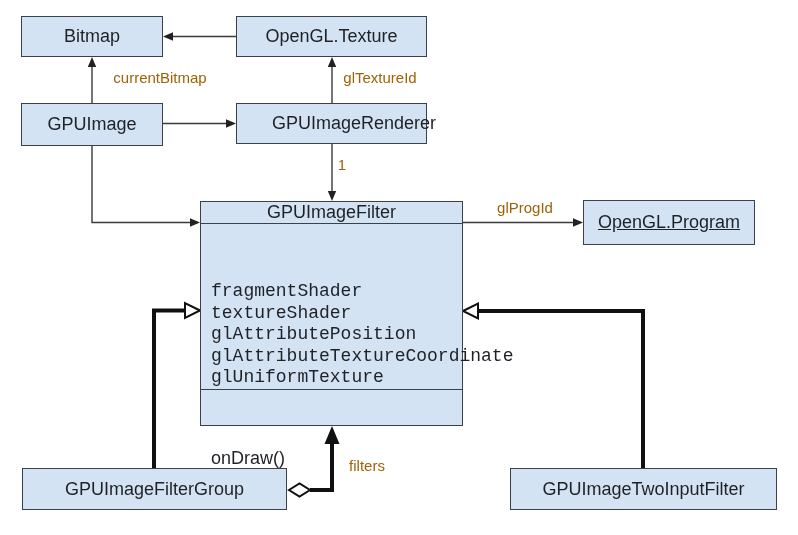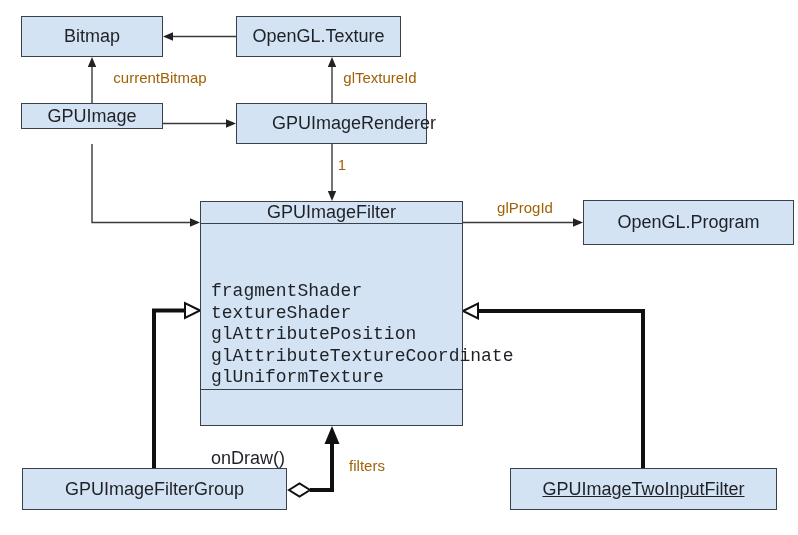--- a/index.html
+++ b/index.html
@@ -105,25 +105,25 @@
 
     <path d="M 310 490 L 332 490 L 332 442" stroke="#101010" stroke-width="4" fill="none"></path>
     <polygon points="289,490 299.5,483.5 310,490 299.5,496.5" fill="#ffffff" stroke="#101010" stroke-width="2"></polygon>
     <polygon points="332,426 324.5,444 339.5,444" fill="#101010" stroke="none"></polygon>
   </svg>
 
   <div class="node simple-node" style="left:21px; top:16px; width:142px; height:41px;">
     <span>Bitmap</span>
   </div>
 
-  <div class="node simple-node" style="left:236px; top:16px; width:165px; height:41px;justify-content:center;">
+  <div class="node simple-node" style="left:236px; top:16px; width:191px; height:41px;justify-content:center;">
     <span>OpenGL.Texture</span>
   </div>
 
-  <div class="node simple-node" style="left:21px; top:103px; width:142px; height:26px;">
+  <div class="node simple-node" style="left:21px; top:103px; width:142px; height:43px;">
     <span>GPUImage</span>
   </div>
 
   <div class="node simple-node" style="left:236px; top:103px; width:191px; height:41px;padding-left:45px;">
     <span>GPUImageRenderer</span>
   </div>
 
   <div class="node class-node" style="left:200px; top:201px; width:263px; height:225px;gap:48px;">
     <div class="title">
       <span>GPUImageFilter</span>
@@ -133,29 +133,29 @@
       <div>textureShader</div>
       <div>glAttributePosition</div>
       <div>glAttributeTextureCoordinate</div>
       <div>glUniformTexture</div>
     </div>
     <div class="methods">
       <div>onDraw()</div>
     </div>
   </div>
 
-  <div class="node simple-node" style="left:583px; top:200px; width:211px; height:45px;">
+  <div class="node simple-node" style="left:583px; top:200px; width:172px; height:45px;text-decoration:underline;">
     <span>OpenGL.Program</span>
   </div>
 
   <div class="node simple-node" style="left:22px; top:468px; width:265px; height:42px;">
     <span>GPUImageFilterGroup</span>
   </div>
 
-  <div class="node simple-node" style="left:510px; top:468px; width:267px; height:42px;text-decoration:underline;">
+  <div class="node simple-node" style="left:510px; top:468px; width:267px; height:42px;">
     <span>GPUImageTwoInputFilter</span>
   </div>
 
   <div class="edge-label" style="left:100px; top:69px; width:120px;">currentBitmap</div>
 
   <div class="edge-label" style="left:332px; top:69px; width:96px;">glTextureId</div>
 
   <div class="edge-label" style="left:334px; top:156px; width:16px;">1</div>
 
   <div class="edge-label" style="left:489px; top:199px; width:72px;">glProgId</div>

